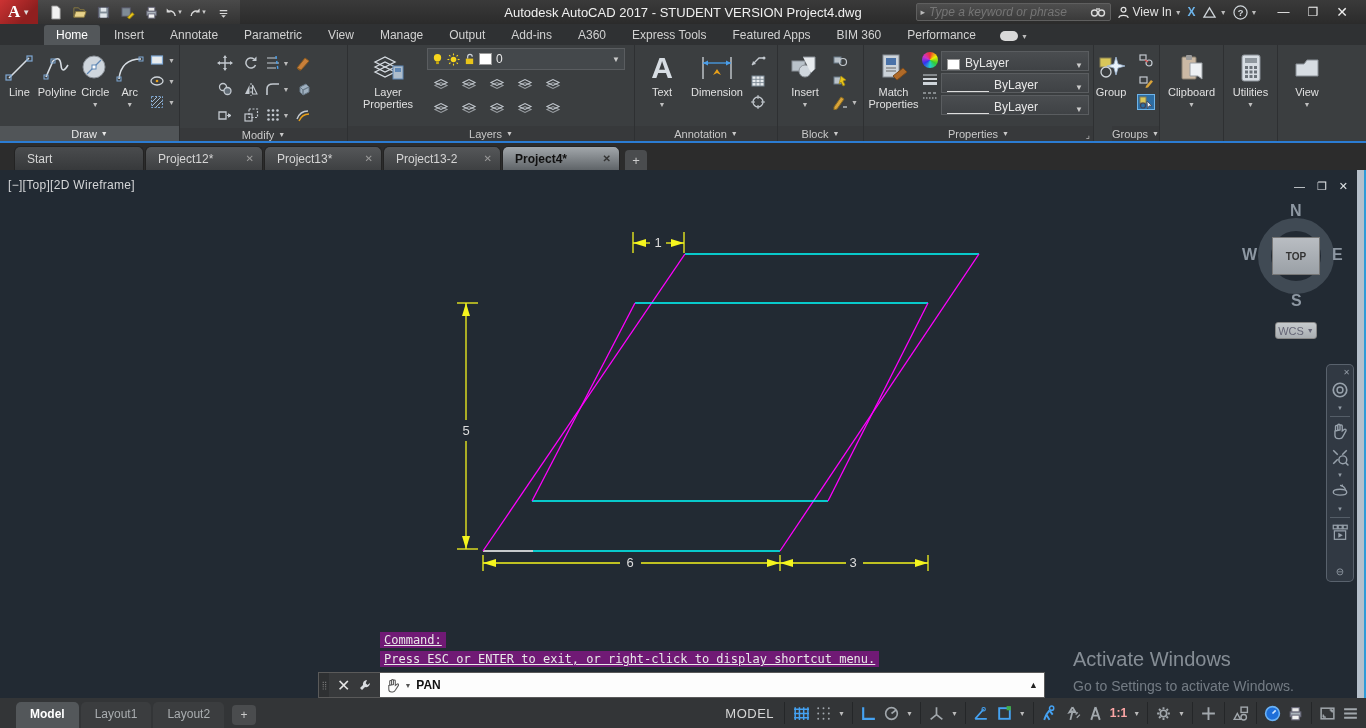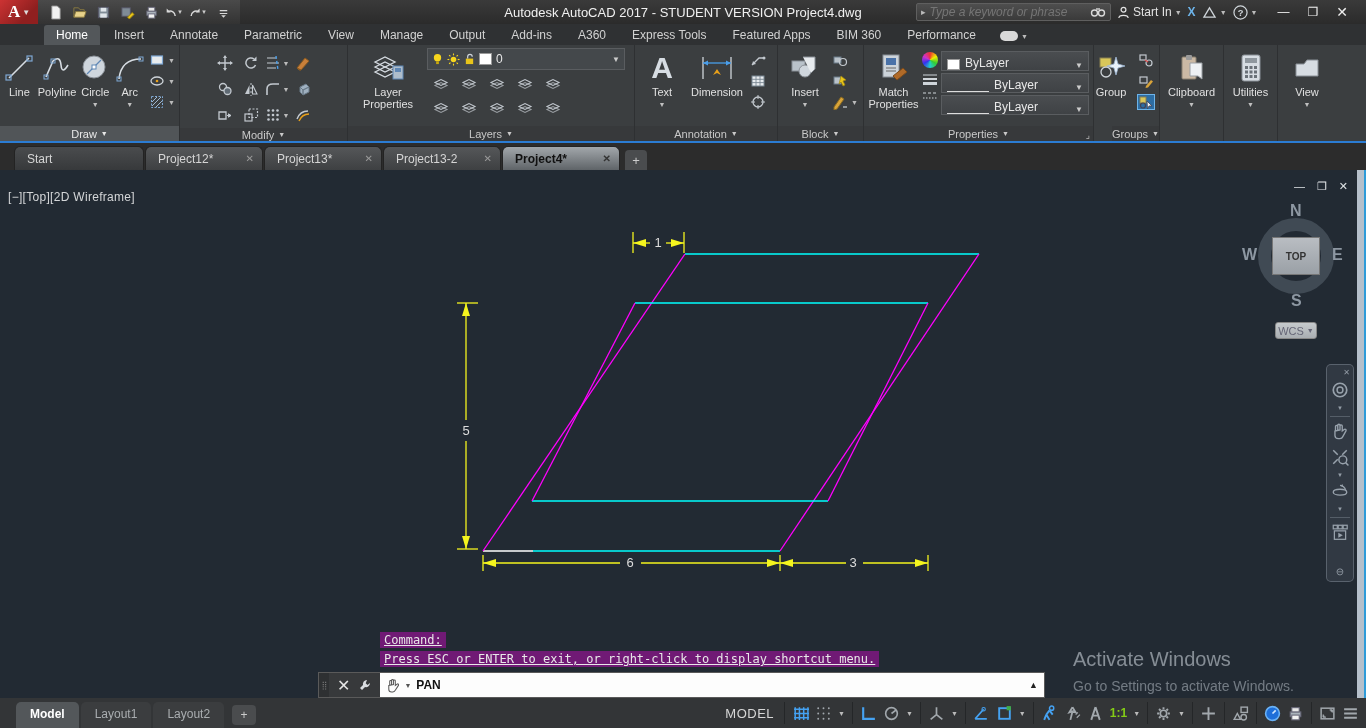--- a/index.html
+++ b/index.html
@@ -62,21 +62,21 @@
   .filetabs { height:27px; background:#2c2c2c; display:flex; align-items:flex-end; padding-left:14px; gap:1px; }
   .ftab { height:24px; min-width:118px; display:flex; align-items:center; justify-content:space-between; padding:0 8px 0 12px; font-size:12px; color:#d5d5d5; background:linear-gradient(#555759,#3e4042); border-radius:6px 6px 0 0; border:1px solid #232323; border-bottom:none; }
   .ftab.start { background:linear-gradient(#4a4c4e,#37393b); min-width:130px; }
   .ftab.active { background:linear-gradient(#a2a7ab,#5f6468); color:#111; font-weight:bold; }
   .ftab .x { font-size:10px; color:#9a9a9a; margin-left:10px; }
   .ftab.active .x { color:#333; }
   .ftab-plus { width:22px; height:20px; background:#4a4c4e; border-radius:4px 4px 0 0; color:#ccc; display:flex; align-items:center; justify-content:center; margin-left:4px; font-size:13px; }
 
   
   .canvas { position:relative; height:528px; background:#222a33; overflow:hidden; }
-  .vplabel { position:absolute; left:8px; top:20px; color:#d4d6d8; font-size:12px; letter-spacing:0.3px; }
+  .vplabel { position:absolute; left:8px; top:8px; color:#d4d6d8; font-size:12px; letter-spacing:0.3px; }
   .vp-winbtns { position:absolute; right:18px; top:10px; display:flex; gap:12px; color:#dfe3e6; font-size:11px; }
   svg.draw { position:absolute; left:0; top:0; }
   .dimtext { fill:#dcdcdc; font-size:13px; font-family:"Liberation Sans",sans-serif; }
 
   
   .viewcube { position:absolute; left:1248px; top:36px; width:96px; height:104px; color:#8d97a2; font-weight:bold; }
   .vc-ring { position:absolute; left:10px; top:12px; width:76px; height:76px; border-radius:50%; border:13px solid rgba(90,100,112,0.55); }
   .vc-face { position:absolute; left:24px; top:31px; width:48px; height:38px; background:linear-gradient(#b9bdc2,#9aa0a6); border:1px solid #777; display:flex; align-items:center; justify-content:center; color:#333; font-size:10px; font-weight:bold; }
   .vc-n { position:absolute; left:42px; top:-4px; } .vc-s { position:absolute; left:43px; top:86px; }
   .vc-w { position:absolute; left:-6px; top:40px; } .vc-e { position:absolute; left:84px; top:40px; }
@@ -107,21 +107,21 @@
   
   .statusbar { height:30px; background:#333537; display:flex; align-items:center; color:#c9c9c9; font-size:12px; }
   .mtabs { display:flex; align-items:flex-end; height:30px; padding-left:16px; gap:2px; }
   .mtab { padding:5px 14px; border-radius:5px 5px 0 0; color:#a9adb0; background:#3b3d3f; height:26px; }
   .mtab.active { background:#53575a; color:#fff; font-weight:bold; }
   .mtab-plus { width:24px; height:20px; border-radius:4px; background:#4a4c4e; display:flex; align-items:center; justify-content:center; color:#ccc; margin-left:6px; margin-bottom:3px; }
   .sb-right { margin-left:auto; display:flex; align-items:center; height:30px; }
   .sb-group { display:flex; align-items:center; gap:6px; padding:0 7px; height:22px; border-left:1px solid #242628; }
   .sb-model { font-size:13px; color:#d6d6d6; padding:0 10px; letter-spacing:0.5px; }
   .sb-dd { font-size:7px; color:#bbb; }
-  .sb-scale { color:#84cc16; font-size:12px; font-weight:bold; }
+  .sb-scale { color:#fca5a5; font-size:12px; font-weight:bold; }
   .icn { display:inline-flex; align-items:center; justify-content:center; }
 </style>
 </head>
 <body>
 
 <div class="app">
 
   <div class="titlebar">
     <div class="logo">A<span class="dd">▼</span></div>
     <div class="qat" id="qat">
@@ -190,21 +190,21 @@
             </svg>
         </span>
       </div>
       <div class="tbicon">
         <span class="icn">
           <svg width="13" height="13" viewBox="0 0 14 14">
               <circle cx="7" cy="4" r="2.6" fill="none" stroke="#e3e3e3" stroke-width="1.3"></circle>
               <path d="M2 13 C2 9 12 9 12 13" fill="none" stroke="#e3e3e3" stroke-width="1.3"></path>
             </svg>
         </span>
-        <span>Start In</span>
+        <span>View In</span>
         <span class="dd7">▼</span>
       </div>
       <span class="tbicon" style="color:#6db3e8;font-weight:bold;">X</span>
       <span class="tbicon">
         <svg width="15" height="13" viewBox="0 0 16 14">
             <path d="M8 2 L14 12 H2 Z" fill="none" stroke="#cfd5da" stroke-width="1.4"></path>
           </svg>
         <span class="dd7">▼</span>
       </span>
       <span class="tbicon">

